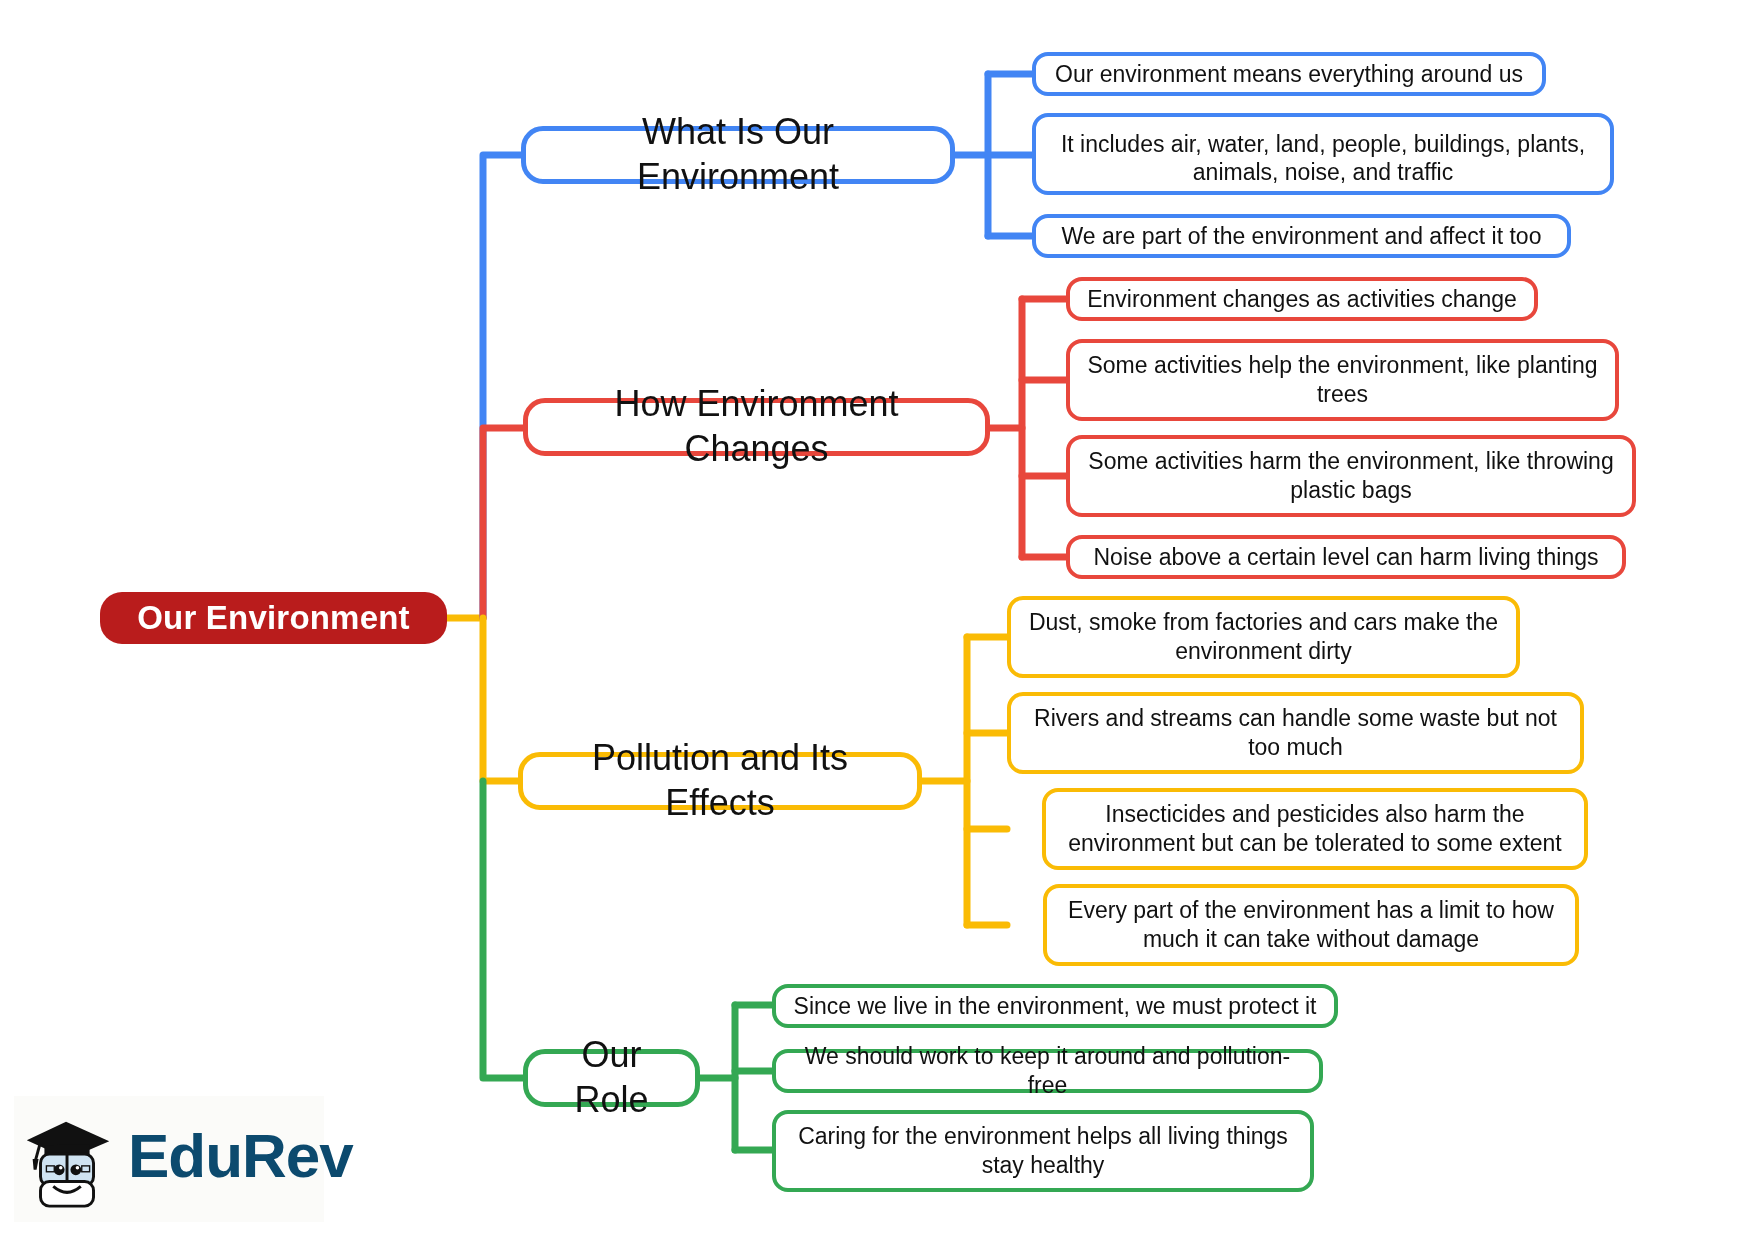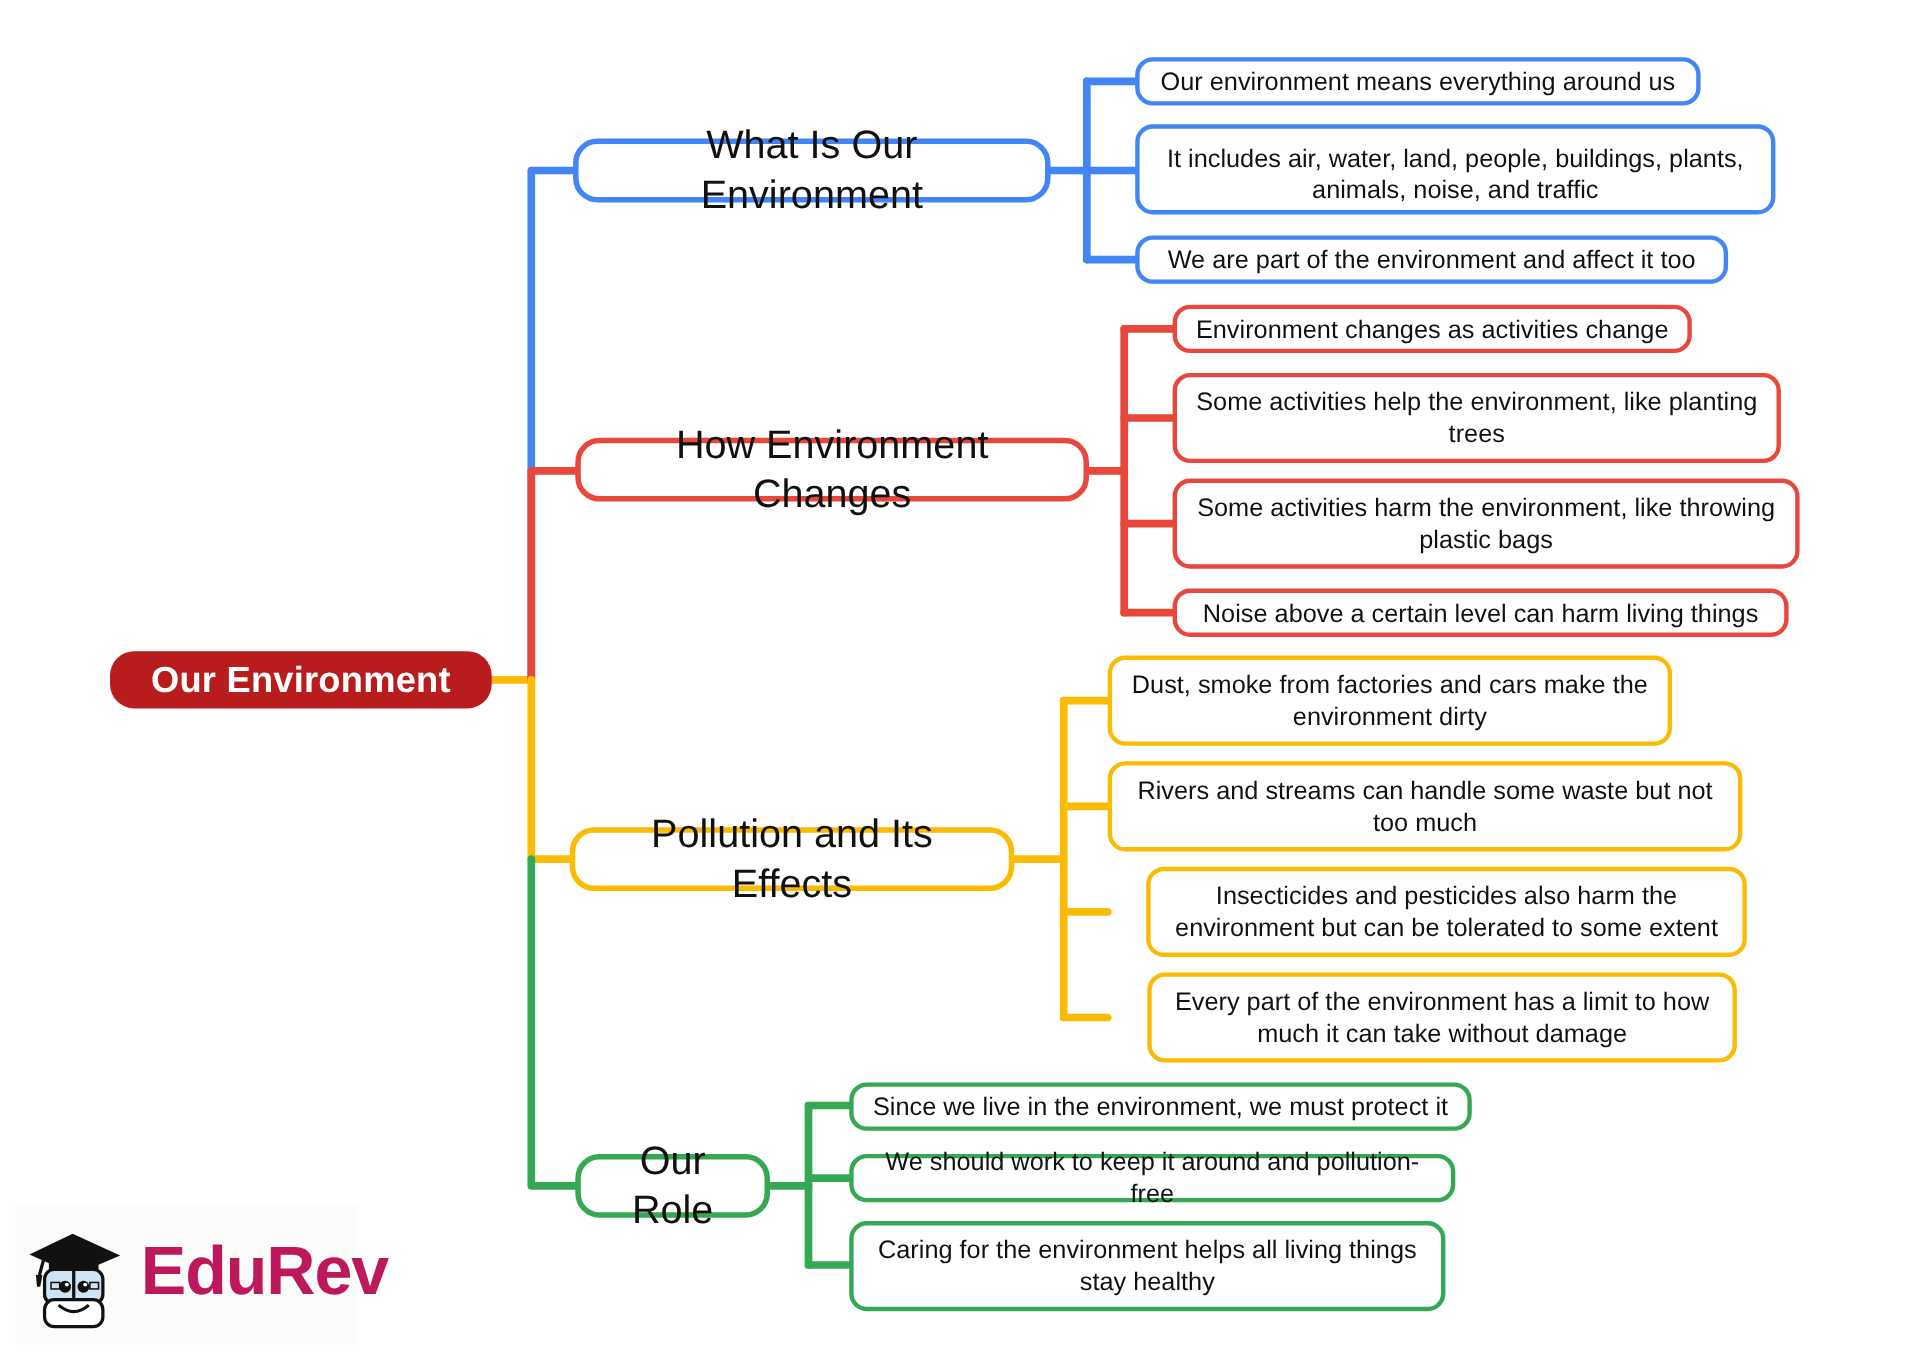--- a/index.html
+++ b/index.html
@@ -88,21 +88,21 @@
     gap: 6px;
   }
   #logo-mark {
     width: 108px;
     height: 108px;
     flex: 0 0 auto;
   }
   #logo-text {
     font-size: 62px;
     font-weight: bold;
-    color: #be185d;
+    color: #0c4a6e;
     letter-spacing: -1px;
     line-height: 1;
     padding-bottom: 6px;
   }
 </style>
 </head>
 <body>
 
 <div id="canvas">
 

